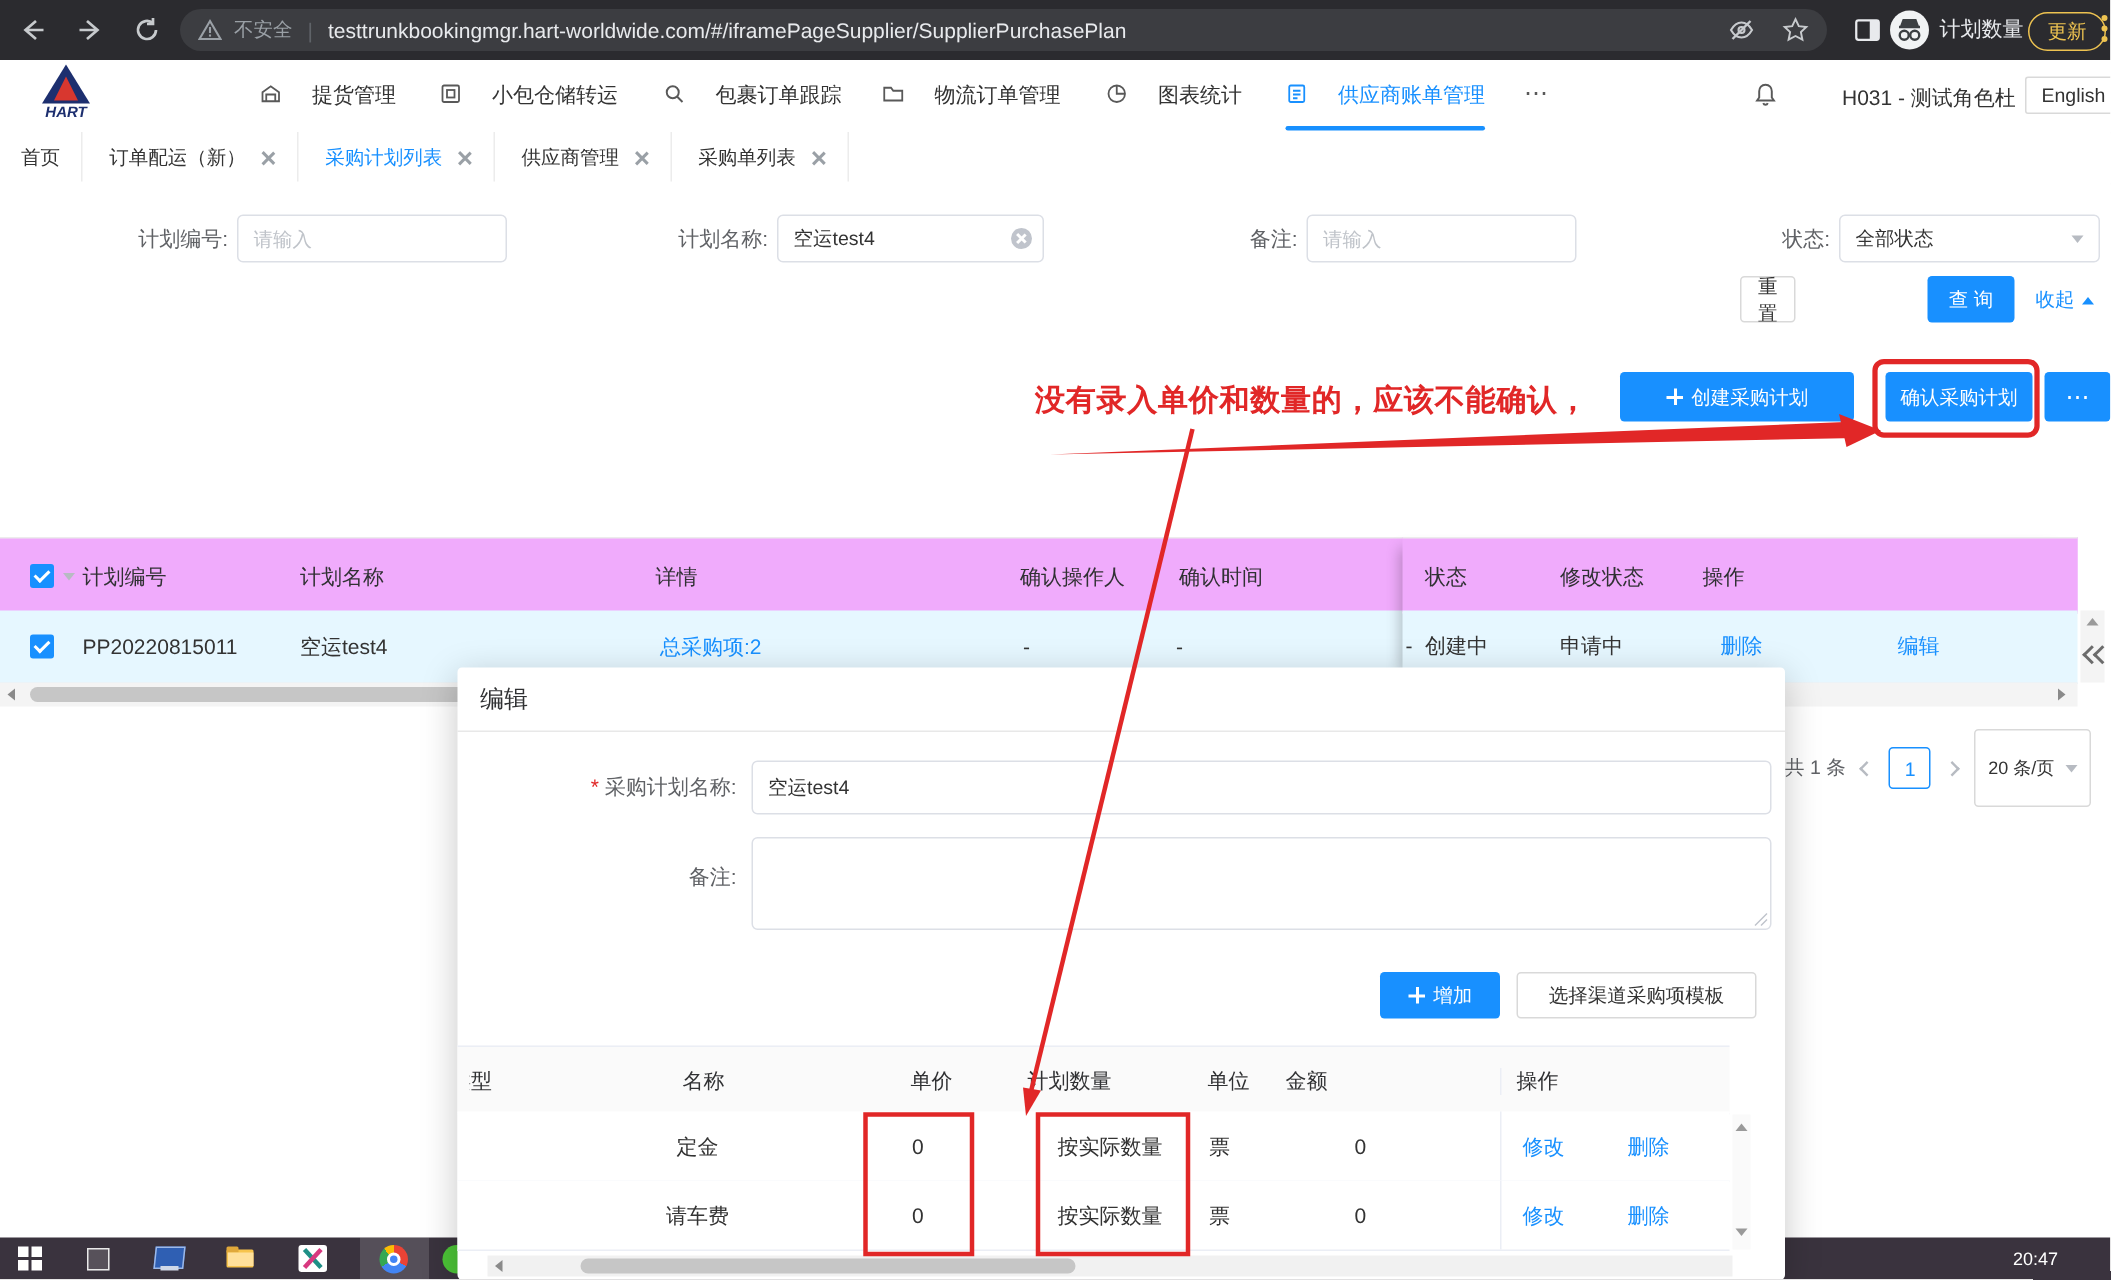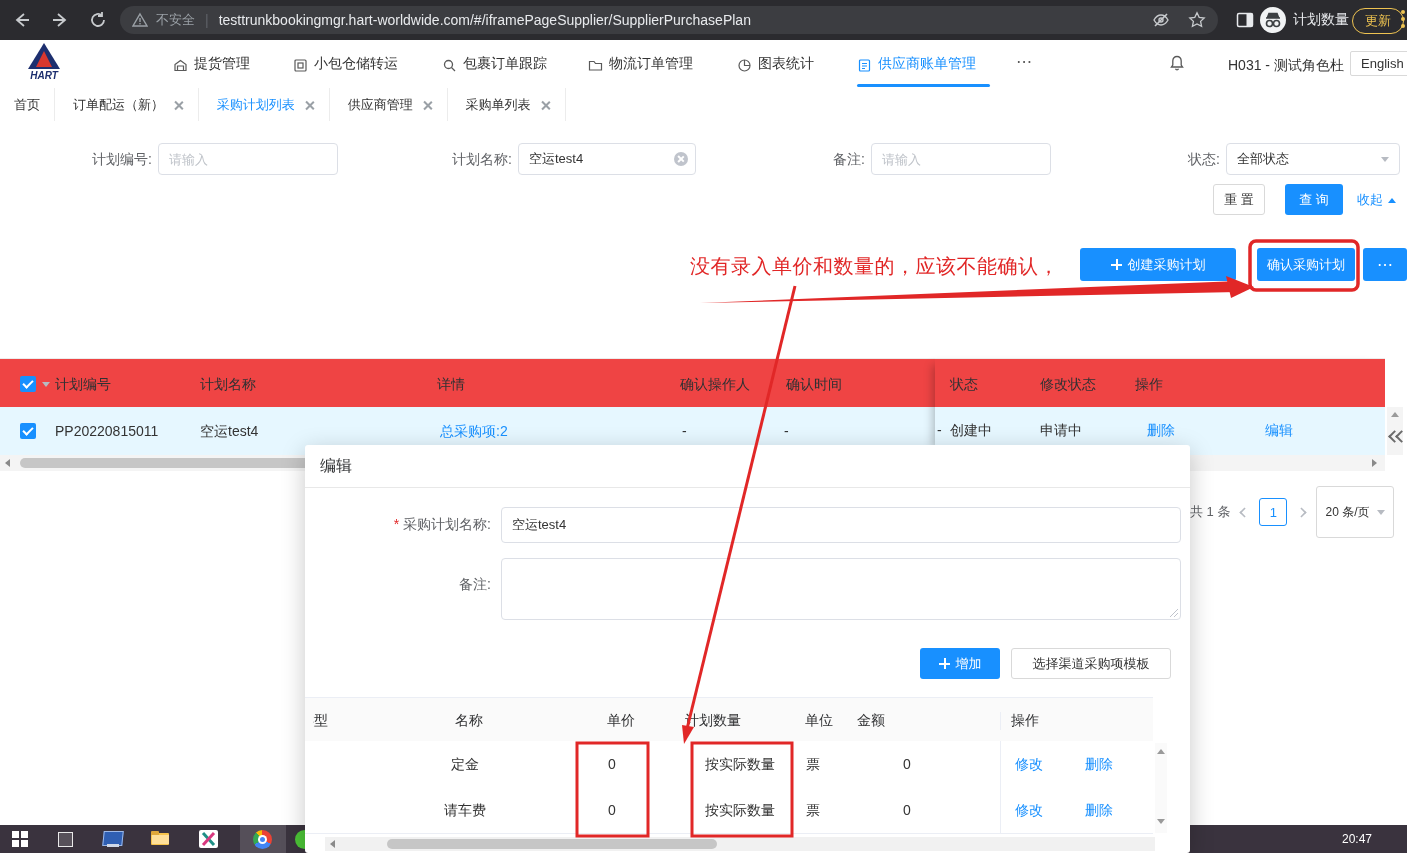--- a/index.html
+++ b/index.html
@@ -9,21 +9,21 @@
   .flex{display:flex;align-items:center}
   
   .browser{left:0;top:0;width:1407px;height:40px;background:#2b2b2f}
   .omnibox{left:96px;top:6px;width:1122px;height:28px;border-radius:14px;background:#3c3d41;display:flex;align-items:center;padding:0 12px;box-sizing:border-box}
   .url{color:#e8eaed;font-size:14px;white-space:nowrap}
   .sec{color:#9aa0a6;font-size:13px}
   .bicon{color:#c7cacd}
   .update{border:1.5px solid #eec351;color:#eec351;border-radius:14px;font-size:13px;padding:3px 12px;background:transparent}
   
   .apphead{left:0;top:40px;width:1407px;height:48px;background:#fff;border-bottom:1px solid #f0f0f0}
-  .nav-item{display:flex;align-items:flex-end;gap:6px;color:#333;font-size:14px;cursor:pointer}
+  .nav-item{display:flex;align-items:flex-start;gap:20px;color:#333;font-size:14px;cursor:pointer}
   .nav-item.active{color:#1890ff}
   .eng{border:1px solid #d9d9d9;border-radius:2px;padding:4px 10px;font-size:13px;background:#fff;color:#333}
   
   .tabbar{left:0;top:88px;width:1407px;height:34px;background:#fff;border-bottom:1px solid #ececec}
   .tab{display:inline-flex;align-items:center;height:33px;padding:0 14px;border-right:1px solid #ececec;font-size:13px;color:#333;gap:10px;cursor:pointer;background:#fff}
   .tab.active{color:#1890ff}
   
   .ipt{border:1px solid #dcdfe6;border-radius:4px;height:32px;box-sizing:border-box;font-size:13px;color:#333;padding:0 10px;font-family:inherit;background:#fff;outline:none;width:100%}
   .ipt::placeholder{color:#bfc3c9}
   .lbl{color:#606266;font-size:14px;text-align:right}
@@ -39,21 +39,21 @@
   .xmark::before{transform:rotate(45deg)}.xmark::after{transform:rotate(-45deg)}
   .plus{position:relative;width:11px;height:11px;display:inline-block}
   .plus::before,.plus::after{content:"";position:absolute;background:#fff}
   .plus::before{left:5px;top:0;width:2px;height:11px}.plus::after{left:0;top:5px;width:11px;height:2px}
   .clear-ic{width:14px;height:14px;border-radius:50%;background:#c0c4cc;position:relative;display:inline-block}
   .clear-ic::before,.clear-ic::after{content:"";position:absolute;left:6.3px;top:3px;width:1.5px;height:8px;background:#fff}
   .clear-ic::before{transform:rotate(45deg)}.clear-ic::after{transform:rotate(-45deg)}
   
   .th{font-size:14px;color:#303133;font-weight:500;white-space:nowrap}
   .td{font-size:14px;color:#333;white-space:nowrap}
-  .hdr-row{background:#ef4444;border-top:1px solid #ececec;border-bottom:1px solid #ececec}
+  .hdr-row{background:#f0abfc;border-top:1px solid #ececec;border-bottom:1px solid #ececec}
   .sel-row{background:#e6f7ff;border-bottom:1px solid #e4eef5}
   .tri{width:0;height:0;display:inline-block}
   .tri.l{border-top:4px solid transparent;border-bottom:4px solid transparent;border-right:5px solid #8a8a8a}
   .tri.r{border-top:4px solid transparent;border-bottom:4px solid transparent;border-left:5px solid #8a8a8a}
   .tri.u{border-left:4px solid transparent;border-right:4px solid transparent;border-bottom:5px solid #9a9a9a}
   .tri.d{border-left:4px solid transparent;border-right:4px solid transparent;border-top:5px solid #9a9a9a}
   .track{background:#f4f4f4}
   .thumb{background:#c6c6c6;border-radius:5px}
   .chev-l{width:7px;height:7px;border-left:2.5px solid #6b6b6b;border-bottom:2.5px solid #6b6b6b;transform:rotate(45deg);display:inline-block}
   
@@ -207,29 +207,29 @@
     <div class="abs" style="left:518px;top:21px;width:178px"><input class="ipt" style="padding-right: 28px;" value="空运test4">
       <span class="clear-ic" style="position:absolute;right:8px;top:9px"></span>
     </div>
     <div class="abs lbl" style="left:790px;top:29px;width:75px">备注:</div>
     <div class="abs" style="left:871px;top:21px;width:180px"><input class="ipt" placeholder="请输入" style=""></div>
     <div class="abs lbl" style="left:1145px;top:29px;width:75px">状态:</div>
     <div class="abs ipt flex" style="left:1226px;top:21px;width:174px;justify-content:space-between;display:flex">
       <span style="font-size:13px;color:#333">全部状态</span>
       <span class="caret-d"></span>
     </div>
-    <button class="btn-plain abs" style="left:1213px;top:62px;width:52px;height:31px">重 置</button>
+    <button class="btn-plain abs" style="left:1160px;top:62px;width:37px;height:31px">重 置</button>
     <button class="btn-blue abs" style="left:1285px;top:62px;width:58px;height:31px">查 询</button>
     <div class="abs flex" style="left:1357px;top:69px;gap:5px">
       <span class="link">收起</span>
       <span class="caret-u"></span>
     </div>
   </div>
 
-  <div class="abs" style="left:690px;top:253px;font-size:20px;font-weight:400;color:#e12727;letter-spacing:.5px">没有录入单价和数量的，应该不能确认，</div>
+  <div class="abs" style="left:690px;top:253px;font-size:20px;font-weight:700;color:#e12727;letter-spacing:.5px">没有录入单价和数量的，应该不能确认，</div>
   <button class="btn-blue abs" style="left:1080px;top:248px;width:156px;height:33px">
     <span class="plus"></span>
     <span>创建采购计划</span>
   </button>
   <button class="btn-blue abs" style="left:1257px;top:248px;width:98px;height:33px">确认采购计划</button>
   <button class="btn-blue abs" style="left:1363px;top:248px;width:44px;height:33px;font-size:16px">⋯</button>
 
 
   <div class="abs hdr-row" style="left:0;top:358px;width:1385px;height:49px">
     <span class="cb abs" style="left:20px;top:17px"></span>

